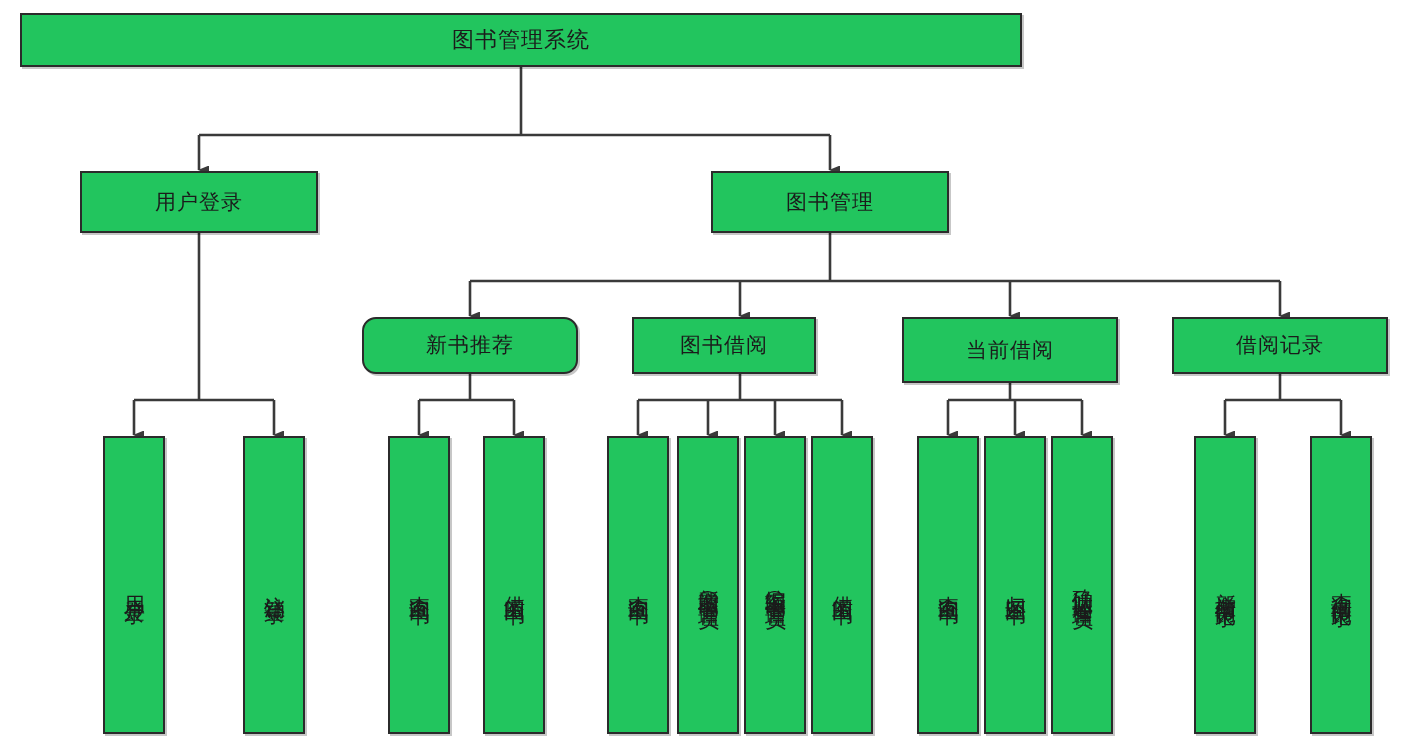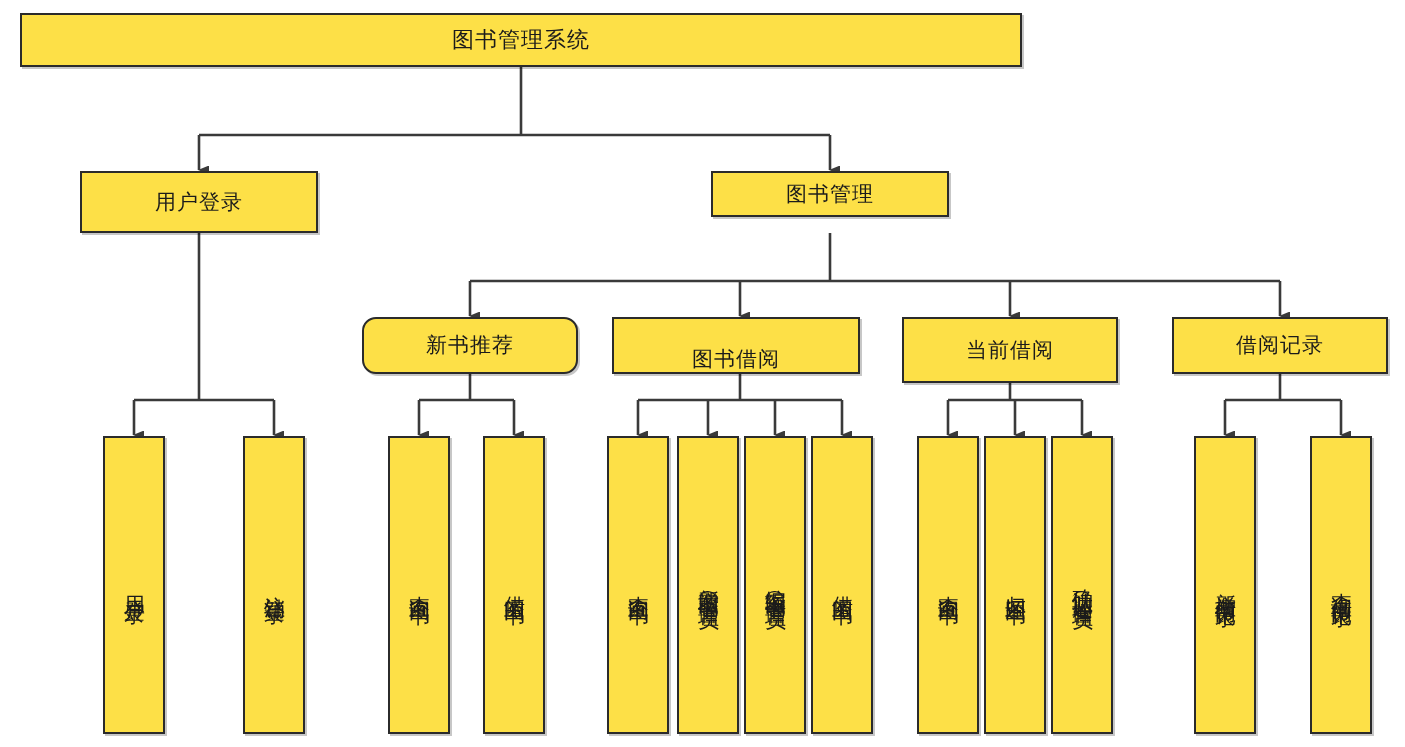--- a/index.html
+++ b/index.html
@@ -1,21 +1,21 @@
 <!DOCTYPE html>
 <html><head>
 <meta charset="utf-8">
 <style>
   html,body{margin:0;padding:0;background:#ffffff;}
   body{width:1405px;height:747px;overflow:hidden;font-family:"DejaVu Sans","Liberation Sans",sans-serif;}
   #stage{position:relative;width:1405px;height:747px;background:#fff;}
   svg.edges{position:absolute;left:0;top:0;width:1405px;height:747px;pointer-events:none;}
   .node{
     position:absolute;
-    background:#fde047;
+    background:#22c55e;
     border:2px solid #2b2b2b;
     box-sizing:border-box;
     box-shadow:2px 2px 0 rgba(0,0,0,0.22);
     display:flex;
     align-items:center;
     justify-content:center;
     color:#1b1b1b;
   }
   .node .lbl{
     font-size:21px;
@@ -90,27 +90,27 @@
       </g>
   </svg>
 
   <div id="node-layer">
       <div class="node root" style="left: 20px; top: 13px; width: 1002px; height: 54px;">
         <span class="lbl">图书管理系统</span>
       </div>
       <div class="node" style="left: 80px; top: 171px; width: 238px; height: 62px;">
         <span class="lbl">用户登录</span>
       </div>
-      <div class="node" style="left: 711px; top: 171px; width: 238px; height: 46px;">
+      <div class="node" style="left: 711px; top: 171px; width: 238px; height: 62px;">
         <span class="lbl">图书管理</span>
       </div>
       <div class="node" style="left: 362px; top: 317px; width: 216px; height: 57px; border-radius: 14px;">
         <span class="lbl">新书推荐</span>
       </div>
-      <div class="node" style="left: 612px; top: 317px; width: 248px; height: 57px; align-items: flex-end;">
+      <div class="node" style="left: 632px; top: 317px; width: 184px; height: 57px;">
         <span class="lbl">图书借阅</span>
       </div>
       <div class="node" style="left: 902px; top: 317px; width: 216px; height: 66px;">
         <span class="lbl">当前借阅</span>
       </div>
       <div class="node" style="left: 1172px; top: 317px; width: 216px; height: 57px; align-items: center;">
         <span class="lbl">借阅记录</span>
       </div>
       <div class="node vert" style="left: 103px; top: 436px; width: 62px; height: 298px;">
         <span class="lbl">用户登录</span>

